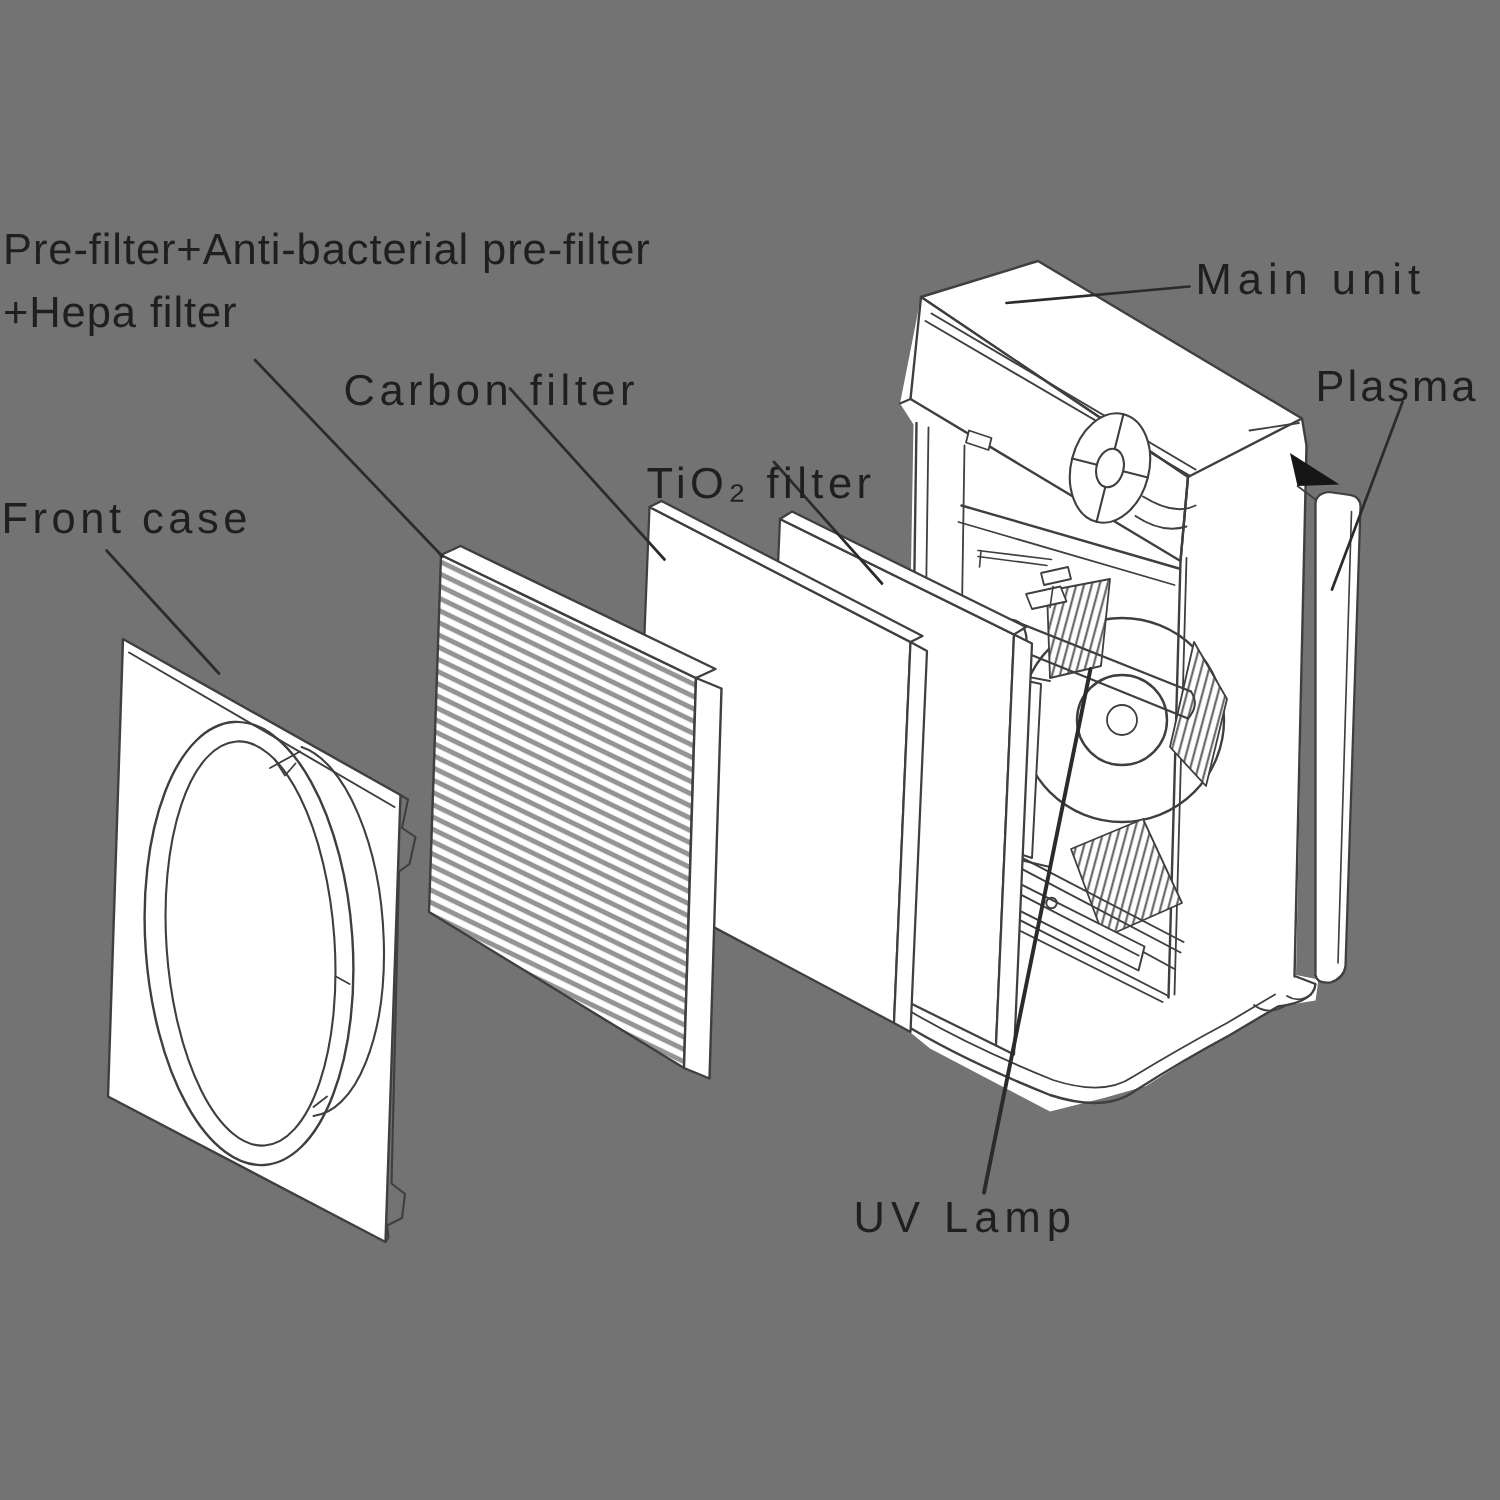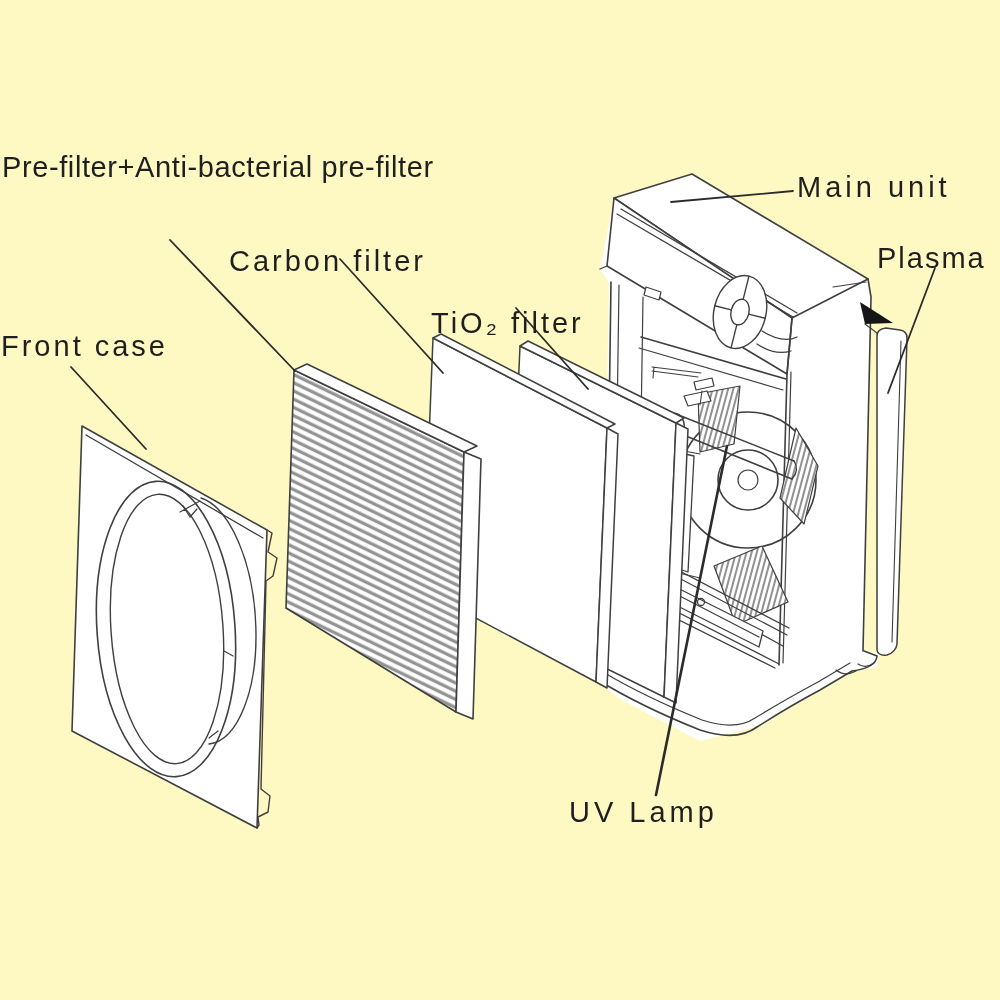--- a/index.html
+++ b/index.html
@@ -1,17 +1,17 @@
 <!DOCTYPE html>
 <html><head>
 <meta charset="utf-8">
 <style>
   html,body{margin:0;padding:0;background:#ffffff;}
   #stage{
-    position:relative;width:1000px;height:1000px;background:#fef9c3;
+    position:relative;width:1000px;height:1000px;background:#737373;
     font-family:"Liberation Sans","DejaVu Sans",sans-serif;overflow:hidden;
   }
   #drawing{position:absolute;left:0;top:0;}
   .lbl{
     position:absolute;color:#1f1f1f;font-size:29px;line-height:1.05;
     letter-spacing:2.5px;white-space:pre;user-select:none;
   }
   .lbl-pre{letter-spacing:0.6px;line-height:1.45;}
   .lbl-front{letter-spacing:3px;}
   .lbl-main{letter-spacing:4px;}
@@ -143,21 +143,21 @@
       <path d="M170,240 L295,371"></path>
       <path d="M340,259 L443,373"></path>
       <path d="M516,308 L588,389"></path>
       <path d="M71,367 L146,449"></path>
       <path d="M793,191 L671,202"></path>
       <path d="M935,268 L888,393"></path>
       <path d="M727,446 L656,795" stroke-width="2.6"></path>
     </g>
   </svg>
 
-  <div class="lbl lbl-pre" style="left:2px;top:146px;"><span>Pre-filter+Anti-bacterial pre-filter</span><br></div>
+  <div class="lbl lbl-pre" style="left:2px;top:146px;"><span>Pre-filter+Anti-bacterial pre-filter</span><br><span>+Hepa filter</span></div>
 
   <div class="lbl lbl-carbon" style="left:229px;top:222px;margin-top:24px;">Carbon filter</div>
 
   <div class="lbl lbl-carbon" style="left:431px;top:268px;margin-top:40px;">TiO₂ filter</div>
 
   <div class="lbl lbl-main" style="left:797px;top:172px;">Main unit</div>
 
   <div class="lbl lbl-plasma" style="left:877px;top:243px;">Plasma</div>
 
   <div class="lbl lbl-front" style="left:1px;top:331px;">Front case</div>

